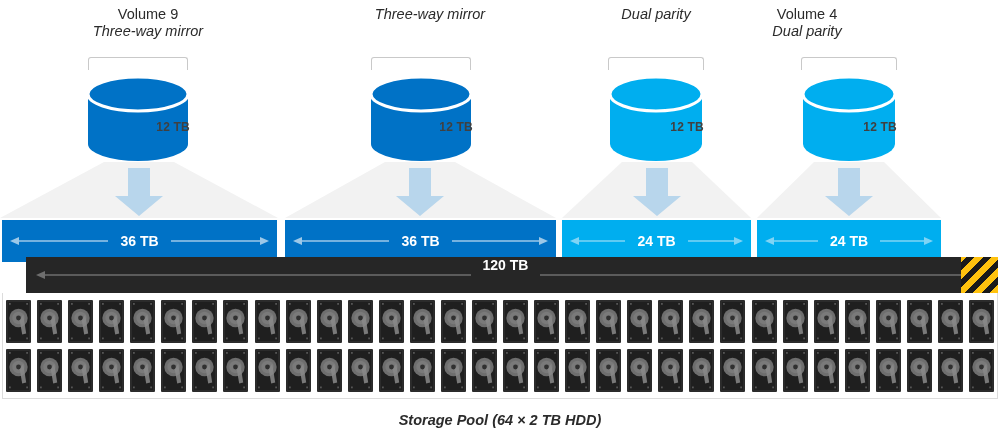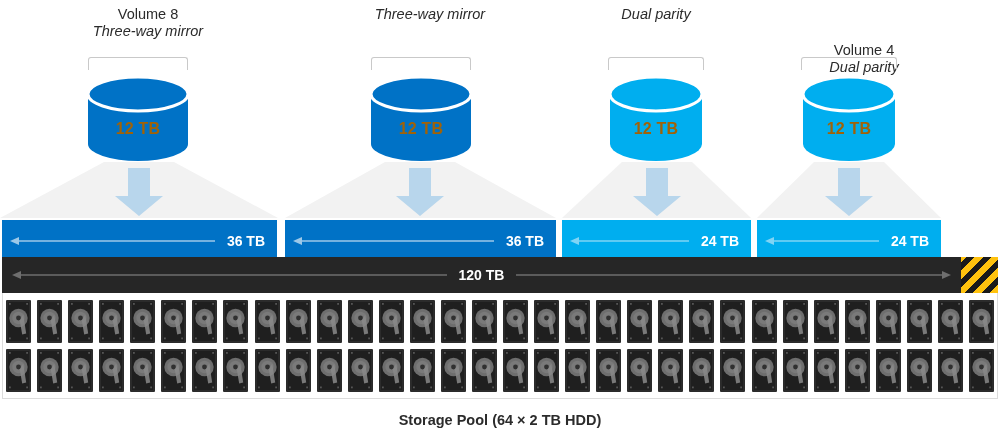--- a/index.html
+++ b/index.html
@@ -43,39 +43,39 @@
 
   
   .cyl {
     position: absolute;
   }
   .cyl svg { display: block; }
   .cyl-label {
     position: absolute;
     left: 0;
     width: 100%;
-    text-align: center;
-    color: #a16207;
-    font-size: 16px;
+    text-align: right;
+    color: #404040;
+    font-size: 12px;
     font-weight: 600;
     letter-spacing: .2px;
     pointer-events: none;
   }
 
   
   .funnel { position: absolute; }
   .funnel svg { display: block; }
 
   
   .cap-bar {
     position: absolute;
     height: 42px;
     display: flex;
     align-items: center;
-    justify-content: flex-end;
+    justify-content: center;
     box-sizing: border-box;
   }
   .cap-bar .bar-arrow {
     position: absolute;
     left: 8px;
     right: 8px;
     top: 50%;
     height: 10px;
     margin-top: -5px;
   }
@@ -92,23 +92,23 @@
   .cap-bar.mirror { background: #0072C6; }
   .cap-bar.mirror .cap-text { background: #0072C6; }
   .cap-bar.parity { background: #00AEEF; }
   .cap-bar.parity .cap-text { background: #00AEEF; }
 
   
   .pool-bar {
     position: absolute;
     background: #262626;
     display: flex;
-    align-items: center;
     justify-content: center;
     box-sizing: border-box;
+    margin-left: 24px;
   }
   .pool-bar .bar-arrow {
     position: absolute;
     left: 10px;
     right: 10px;
     top: 50%;
     height: 10px;
     margin-top: -5px;
   }
   .pool-bar .bar-arrow svg { display: block; width: 100%; height: 10px; }
@@ -155,29 +155,30 @@
 
   
   .caption {
     position: absolute;
     left: 0;
     width: 100%;
     text-align: center;
     color: #2b2b2b;
     font-size: 14.5px;
     font-weight: 700;
+    font-style: italic;
   }
 </style>
 </head>
 <body>
 
 <div id="stage">
 
   <div class="vol-head" style="left:48px; top:6px; width:200px;">
-    <span class="l1">Volume 8</span>
+    <span class="l1">Volume 9</span>
     <span class="l2">Three-way mirror</span>
   </div>
   <div class="bracket" style="left:88px; top:57px; width:100px; height:13px;"></div>
   <div class="cyl" style="left:86px; top:76px; width:104px; height:86px;">
     <svg width="104" height="86" viewBox="0 0 104 86">
       <path d="M2,18 L2,68 A50,17 0 0 0 102,68 L102,18 Z" fill="#0072C6"></path>
       <ellipse cx="52" cy="18" rx="50" ry="17" fill="#0072C6" stroke="#ffffff" stroke-width="3"></ellipse>
     </svg>
     <div class="cyl-label" style="top:44px;">12 TB</div>
   </div>
@@ -247,21 +248,21 @@
     <div class="bar-arrow">
       <svg viewBox="0 0 173 10" preserveAspectRatio="none">
         <line x1="6" y1="5" x2="167" y2="5" stroke="#7FD4F5" stroke-width="1.6"></line>
         <polygon points="0,5 9,1 9,9" fill="#7FD4F5"></polygon>
         <polygon points="173,5 164,1 164,9" fill="#7FD4F5"></polygon>
       </svg>
     </div>
     <span class="cap-text">24 TB</span>
   </div>
 
-  <div class="vol-head" style="left:764px; top:6px; width:200px;margin-top:36px;">
+  <div class="vol-head" style="left:707px; top:6px; width:200px;">
     <span class="l1">Volume 4</span>
     <span class="l2">Dual parity</span>
   </div>
   <div class="bracket" style="left:801px; top:57px; width:96px; height:13px;"></div>
   <div class="cyl" style="left:801px; top:76px; width:96px; height:86px;">
     <svg width="96" height="86" viewBox="0 0 96 86">
       <path d="M2,18 L2,68 A46,17 0 0 0 94,68 L94,18 Z" fill="#00AEEF"></path>
       <ellipse cx="48" cy="18" rx="46" ry="17" fill="#00AEEF" stroke="#ffffff" stroke-width="3"></ellipse>
     </svg>
     <div class="cyl-label" style="top:44px;">12 TB</div>

